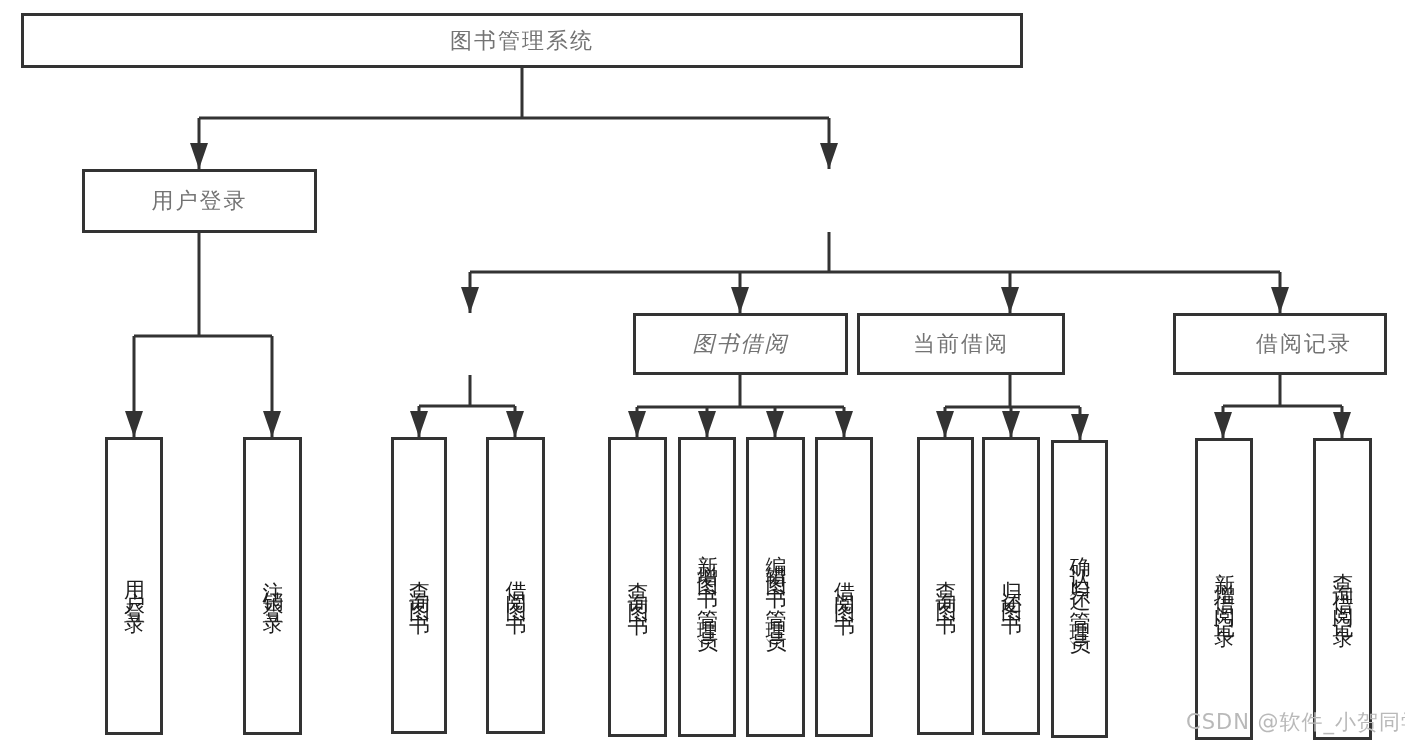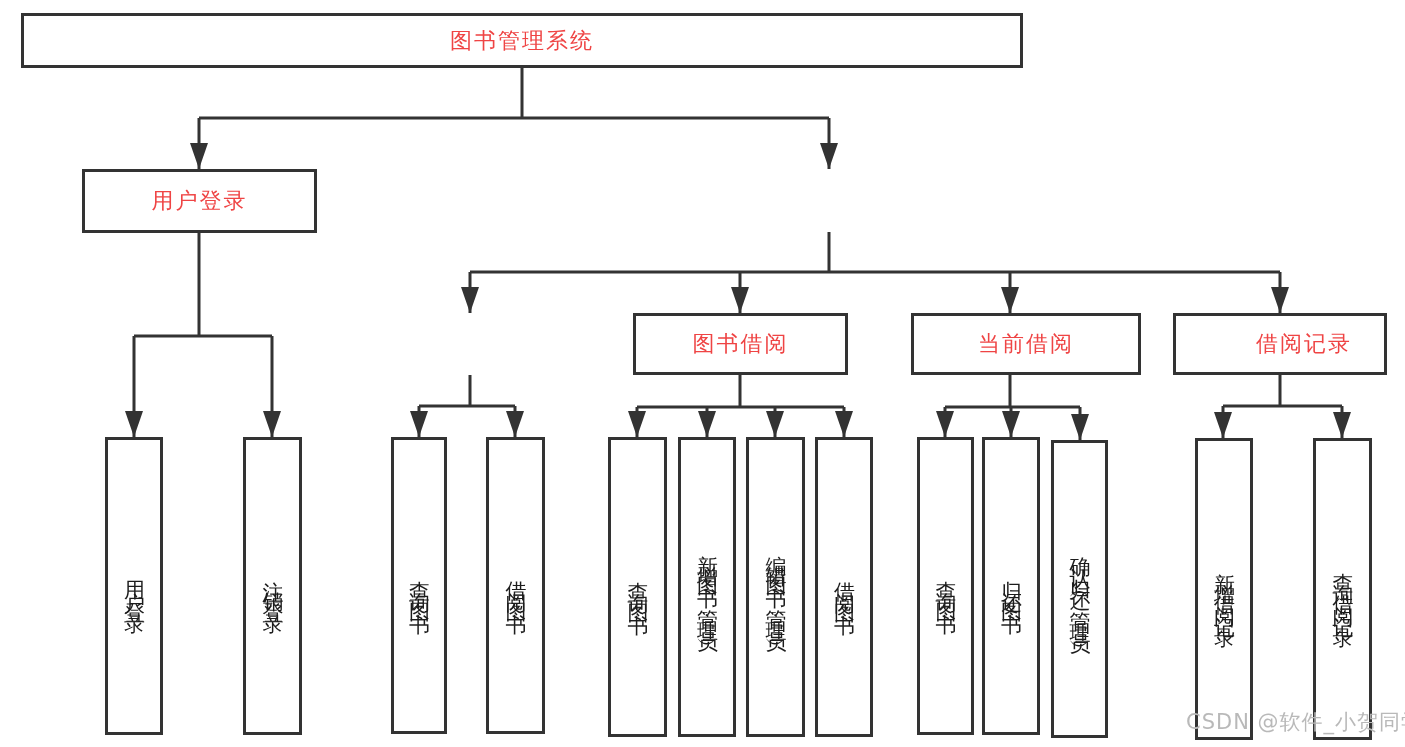--- a/index.html
+++ b/index.html
@@ -2,30 +2,30 @@
 <html><head>
 <meta charset="utf-8">
 <style>
   html,body{margin:0;padding:0;background:#ffffff;}
   body{width:1405px;height:747px;position:relative;overflow:hidden;
        font-family:"DejaVu Sans","Liberation Sans",sans-serif;color:#222;}
   .stage{position:absolute;left:0;top:0;width:1405px;height:747px;}
   svg.wires{position:absolute;left:0;top:0;width:1405px;height:747px;}
   .node{position:absolute;box-sizing:border-box;border:3px solid #333;background:#fff;
         display:flex;align-items:center;justify-content:center;}
-  .hbox span{font-size:22px;letter-spacing:2px;color:#ef4444;white-space:nowrap;}
+  .hbox span{font-size:22px;letter-spacing:2px;color:#737373;white-space:nowrap;}
   .vbox span{display:block;writing-mode:vertical-rl;font-size:21px;letter-spacing:11px;
              color:#1c1c1c;line-height:1;}
   
   .root   {left:21px;  top:13px;  width:1002px;height:55px;}
   .n-ul   {left:82px;  top:169px; width:235px; height:64px;}
   .n-bm   {left:712px; top:169px; width:234px; height:63px;}
   .g0     {left:363px; top:313px; width:214px; height:62px;}
-  .g1     {left:633px; top:313px; width:215px; height:62px;}
-  .g2     {left:911px; top:313px; width:230px; height:62px;}
+  .g1     {left:633px; top:313px; width:215px; height:62px;font-style:italic;}
+  .g2     {left:857px; top:313px; width:208px; height:62px;}
   .g3     {left:1173px;top:313px; width:214px; height:62px;padding-left:48px;}
   
   .l-ul0{left:105px; top:437px;width:58px;height:298px;}
   .l-ul1{left:243px; top:437px;width:59px;height:298px;}
   .l-g0a{left:391px; top:437px;width:56px;height:297px;}
   .l-g0b{left:486px; top:437px;width:59px;height:297px;}
   .l-g1a{left:608px; top:437px;width:59px;height:300px;}
   .l-g1b{left:678px; top:437px;width:58px;height:300px;}
   .l-g1c{left:746px; top:437px;width:59px;height:300px;}
   .l-g1d{left:815px; top:437px;width:58px;height:300px;}

